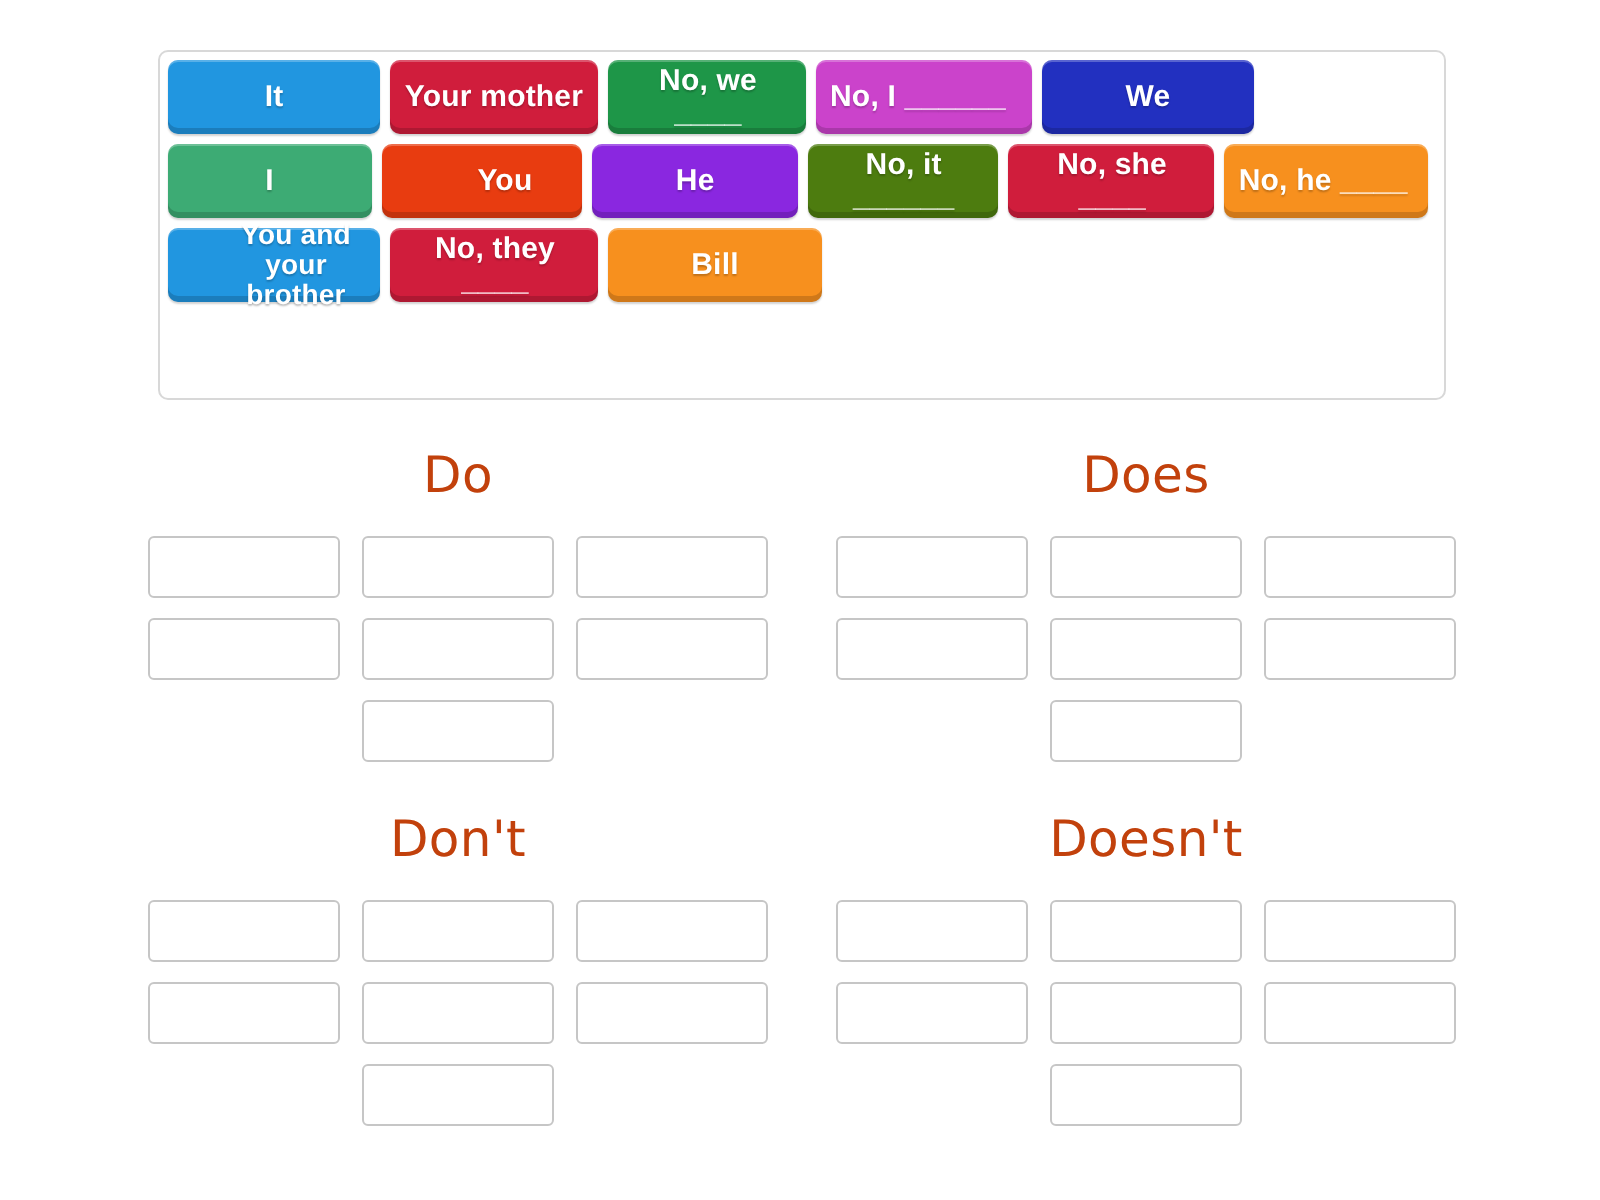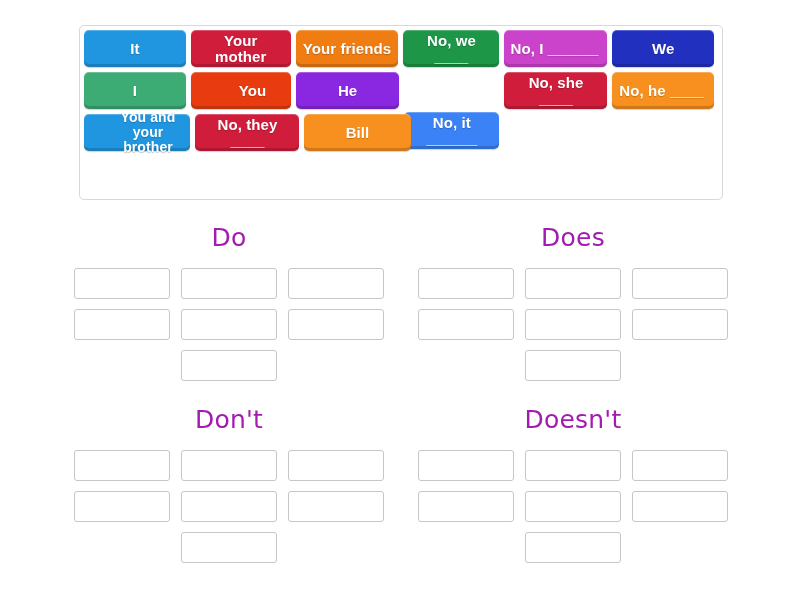--- a/index.html
+++ b/index.html
@@ -68,21 +68,21 @@
   .tile.blank { justify-content: flex-start; padding-left: 7px; }
 
   
   .group {
     position: absolute;
   }
   .group-title {
     text-align: center;
     font-size: 25px;
     font-weight: normal;
-    color: #a21caf;
+    color: #c2410c;
     font-family: "DejaVu Sans", sans-serif;
     line-height: 1;
     margin: 0 0 18px 0;
     letter-spacing: 0.2px;
   }
   .slot-row {
     display: flex;
     flex-direction: row;
     justify-content: flex-start;
     margin-bottom: 10px;
@@ -100,30 +100,29 @@
 </style>
 </head>
 <body>
 
 <div id="app">
 
   <div class="word-bank" id="word-bank">
       <div class="bank-row">
         <div class="tile" style="width: 106px; background: rgb(33, 150, 224);">It</div>
         <div class="tile" style="width: 104px; background: rgb(208, 29, 60);">Your mother</div>
-        <div class="tile" style="width: 107px; background: rgb(240, 125, 18);">Your friends</div>
         <div class="tile blank" style="width: 99px; background: rgb(30, 150, 72);">No, we ____</div>
         <div class="tile blank" style="width: 108px; background: rgb(203, 67, 203);">No, I ______</div>
         <div class="tile" style="width: 106px; background: rgb(34, 48, 192);">We</div>
       </div>
       <div class="bank-row">
         <div class="tile" style="width: 106px; background: rgb(61, 171, 116);">I</div>
         <div class="tile" style="width: 104px; background: rgb(232, 60, 16); padding-left: 29px;">You</div>
         <div class="tile" style="width: 107px; background: rgb(138, 39, 224);">He</div>
-        <div class="tile blank" style="width: 99px; background: #3b82f6; margin-top: 40px;">No, it ______</div>
+        <div class="tile blank" style="width: 99px; background: #4d7c0f;">No, it ______</div>
         <div class="tile blank" style="width: 108px; background: rgb(208, 29, 60);">No, she ____</div>
         <div class="tile blank" style="width: 106px; background: rgb(247, 144, 30);">No, he ____</div>
       </div>
       <div class="bank-row">
         <div class="tile two-line" style="width: 106px; background: rgb(33, 150, 224); padding-left: 28px;">You and
 your brother</div>
         <div class="tile blank" style="width: 104px; background: rgb(208, 29, 60);">No, they ____</div>
         <div class="tile" style="width: 107px; background: rgb(247, 144, 30);">Bill</div>
       </div>
     </div>

